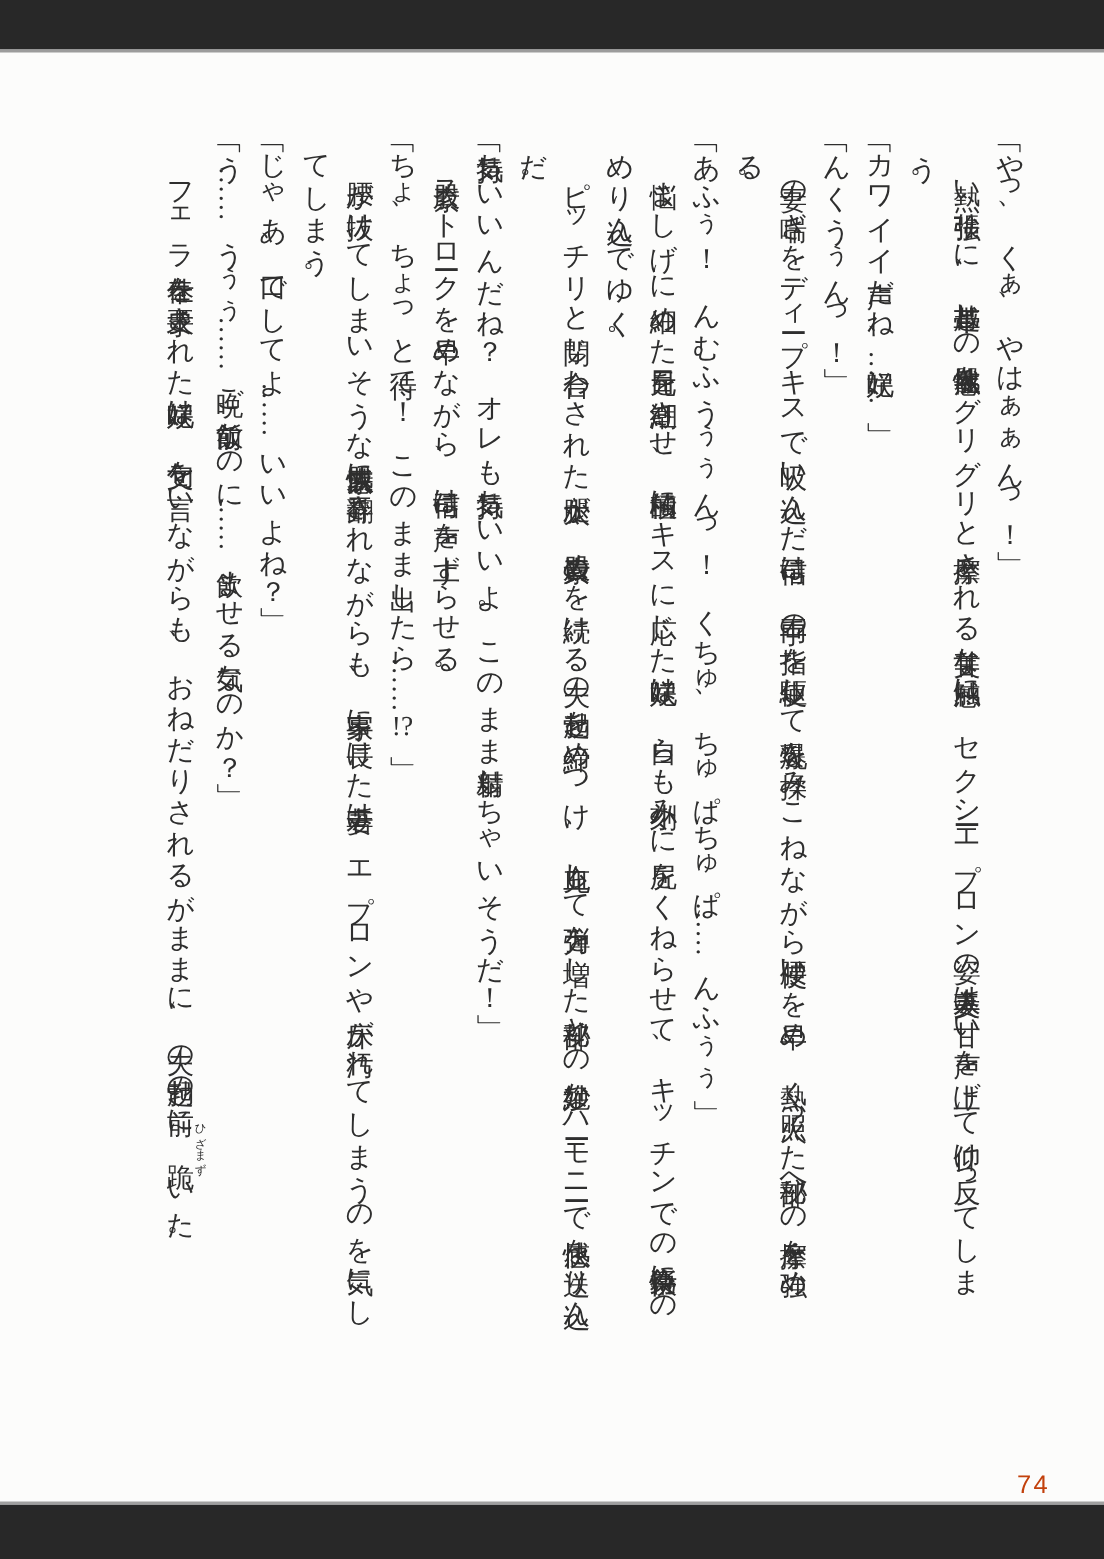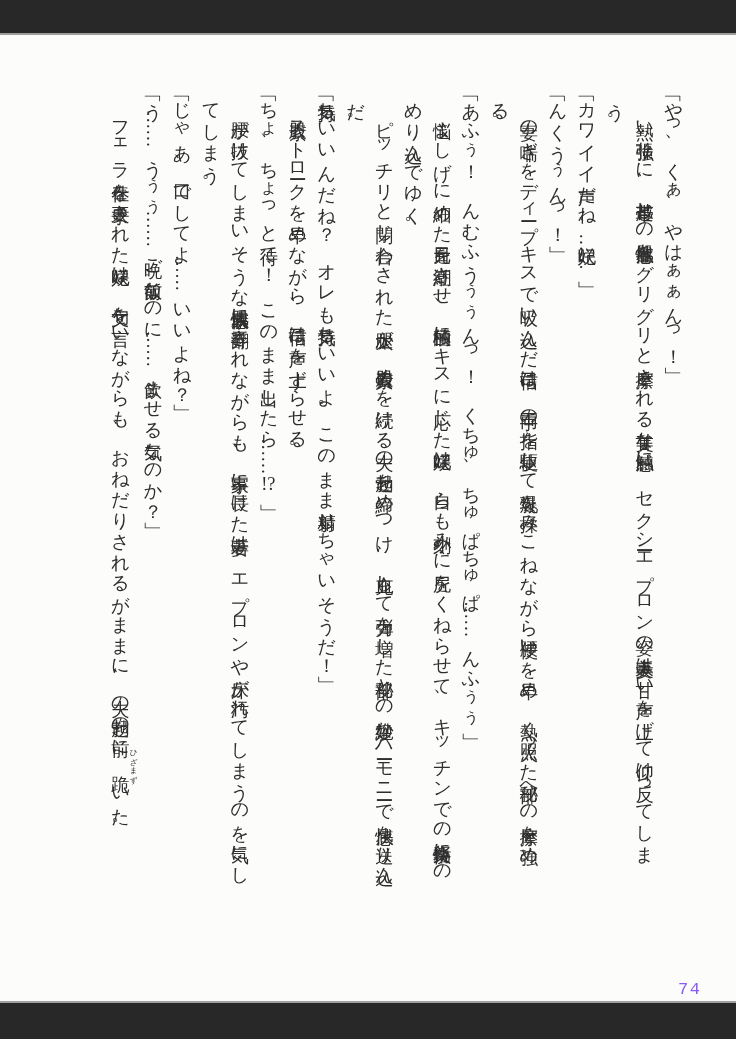--- a/index.html
+++ b/index.html
@@ -59,24 +59,24 @@
     ruby-position: over;
   }
   rt {
     font-size: 0.42em;
     letter-spacing: 0;
   }
   .page-number {
     position: absolute;
     left: 678px;
     top: 945px;
-    font-family: Liberation Mono, monospace;
+    font-family: Liberation Sans, sans-serif;
     font-size: 17px;
     letter-spacing: 1.5px;
-    color: #8b5cf6;
+    color: #c2410c;
   }
 </style>
 </head>
 <body style="--bg: #282828; --paper: #fcfcfb; --ink: #2e2e2e;">
 
 <div class="paper">
   <div class="text-area">
       <p>「やっ、くぁ、やはぁぁんっ！」</p>
       <p class="indent">熱い強張りに、革帯越しの敏感性器をグリグリと摩擦される甘美な感触に、セクシーエプロン姿の美人妻は甘い声を上げて仰け反ってしまう。</p>
       <p>「カワイイ声だね、咲妃……」</p>

